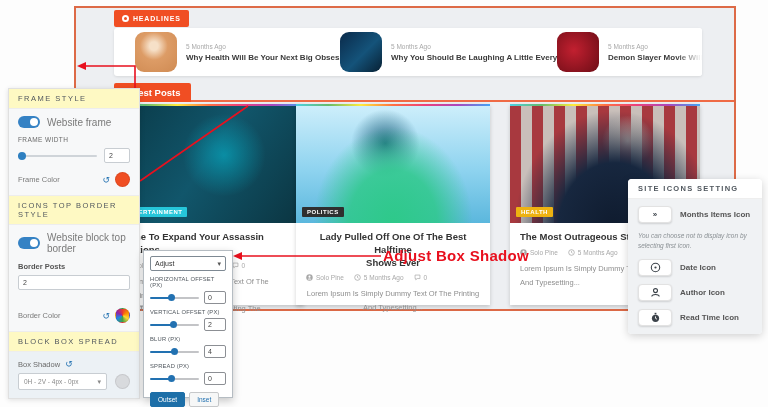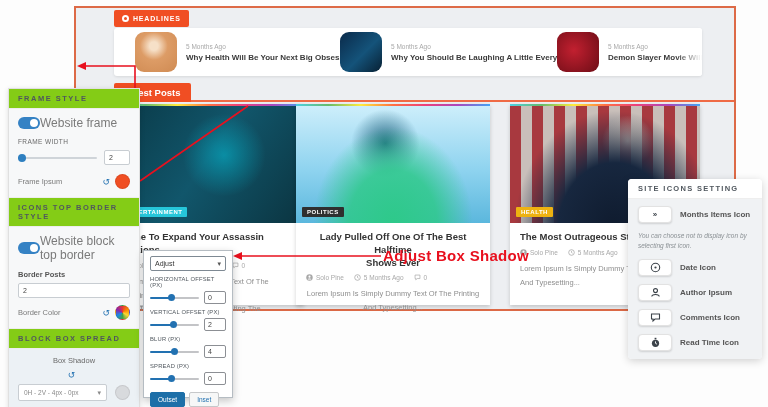--- a/index.html
+++ b/index.html
@@ -63,28 +63,28 @@
   .post-excerpt { margin-top:6px; font-size:7.5px; color:#8f8f8f; line-height:1.85; }
 
   
   .anno-svg { position:absolute; left:0; top:0; z-index:2; pointer-events:none; }
   .anno-label { position:absolute; left:383px; top:247px; z-index:2; color:#e8101e;
     font-size:15px; font-weight:bold; letter-spacing:.3px; }
 
   
   .sidebar { position:absolute; left:8px; top:88px; width:132px; z-index:3; background:#fff;
     border:1px solid #e0e0e0; box-shadow:0 1px 5px rgba(0,0,0,.12); }
-  .sec-head { padding:5px 9px; font-size:7.5px; font-weight:700; letter-spacing:1.5px;
-    color:#50575e; background:#84cc16; border-bottom:1px solid #ededed; }
+  .sec-head { padding:5px 9px; font-size:7.5px; font-weight:400; letter-spacing:1.5px;
+    color:#50575e; background:#fef9c3; border-bottom:1px solid #ededed; }
   .sec-body { padding:7px 9px 8px 9px; background:#f7f8f9; border-bottom:1px solid #ededed; }
   .sec-body.shadow-body { background:#ecf1f5; border-bottom:none; }
   .toggle-row { display:flex; align-items:center; margin-bottom:8px; }
   .toggle { position:relative; width:22px; height:12px; background:#3582c4; border-radius:6px; flex:0 0 auto; }
   .toggle .knob { position:absolute; right:2px; top:2px; width:8px; height:8px; background:#fff; border-radius:50%; }
-  .toggle-label { font-size:12px; color:#7a7a7a; }
+  .toggle-label { font-size:10px; color:#7a7a7a; margin-left:7px; }
   .mini-label { font-size:6.5px; color:#6a6a6a; letter-spacing:.4px; margin-bottom:5px; }
   .slider-row { display:flex; align-items:center; gap:7px; }
   .track { position:relative; height:2px; border-radius:1px; flex:1; }
   .thumb { position:absolute; top:-3px; width:8px; height:8px; background:#2e7fc0; border-radius:50%; }
   .fill-5  { background:linear-gradient(to right,#2e7fc0 0 5%,  #cfd4d9 5% 100%); }
   .fill-45 { background:linear-gradient(to right,#2271b1 0 45%, #c3c4c7 45% 100%); }
   .fill-48 { background:linear-gradient(to right,#2271b1 0 48%, #c3c4c7 48% 100%); }
   .fill-50 { background:linear-gradient(to right,#2271b1 0 50%, #c3c4c7 50% 100%); }
   .fill-5 .thumb{ left:calc(5% - 4px);} .fill-45 .thumb{ left:calc(45% - 4px);}
   .fill-48 .thumb{ left:calc(48% - 4px);} .fill-50 .thumb{ left:calc(50% - 4px);}
@@ -92,21 +92,21 @@
     font-size:7px; color:#444; padding:0 0 0 4px; display:flex; align-items:center; }
   .wide-input { width:100%; margin-bottom:7px; }
   .label-strong { font-size:7.5px; font-weight:600; color:#555; margin:2px 0 4px 0; }
   .color-row { display:flex; align-items:center; margin-top:9px; }
   .color-row .lbl { font-size:7.5px; color:#7a7a7a; flex:1; }
   .reset { font-size:9px; color:#2271b1; margin-right:5px; }
   .swatch { width:15px; height:15px; border-radius:50%; border:1px solid rgba(0,0,0,.08); }
   .sw-orange { background:#f04e23; }
   .sw-rainbow { background:conic-gradient(#e53935,#fb8c00,#fdd835,#43a047,#1e88e5,#8e24aa,#e53935); }
   .sw-gray { background:#d8dadd; }
-  .bs-label-row { display:flex; align-items:center; gap:5px; margin-bottom:4px;flex-direction:column; }
+  .bs-label-row { display:flex; align-items:center; gap:5px; margin-bottom:4px; }
   .bs-label-row .lbl { font-size:7.5px; color:#6a6a6a; }
   .select-box { flex:1; height:17px; background:#fff; border:1px solid #c8cdd2; border-radius:2px;
     display:flex; align-items:center; padding:0 5px; font-size:6.5px; color:#8a8a8a; }
   .select-box .chev { margin-left:auto; color:#8a8a8a; font-size:7px; }
   .bs-row { display:flex; align-items:center; gap:8px; }
 
   
   .popup { position:absolute; left:143px; top:250px; width:90px; height:148px; z-index:4;
     background:#fff; border:1px solid #b5bcc2; box-shadow:0 3px 8px rgba(0,0,0,.22); padding:5px 6px; }
   .popup-select { height:15px; border:1px solid #7e8993; border-radius:2px; display:flex;
@@ -304,37 +304,37 @@
         <span class="toggle-label">Website frame</span>
       </div>
       <div class="mini-label">FRAME WIDTH</div>
       <div class="slider-row">
         <span class="track fill-5">
             <span class="thumb"></span>
           </span>
         <span class="num-input">2</span>
       </div>
       <div class="color-row">
-        <span class="lbl">Frame Ipsum</span>
+        <span class="lbl">Frame Color</span>
         <span class="reset">↺</span>
         <span class="swatch sw-orange"></span>
       </div>
     </div>
 
     <div class="sec-head">ICONS TOP BORDER STYLE</div>
     <div class="sec-body">
       <div class="toggle-row">
         <span class="toggle">
             <span class="knob"></span>
           </span>
         <span class="toggle-label">Website block top border</span>
       </div>
       <div class="label-strong">Border Posts</div>
       <div class="num-input wide-input">2</div>
-      <div class="color-row" style="margin-top:7px;">
+      <div class="color-row" style="margin-top:18px;">
         <span class="lbl">Border Color</span>
         <span class="reset">↺</span>
         <span class="swatch sw-rainbow"></span>
       </div>
     </div>
 
     <div class="sec-head">BLOCK BOX SPREAD</div>
     <div class="sec-body shadow-body">
       <div class="bs-label-row">
         <span class="lbl">Box Shadow</span>
@@ -416,29 +416,21 @@
         </span>
         <span class="icon-lbl">Date Icon</span>
       </div>
       <div class="icon-row">
         <span class="icon-btn">
           <svg width="11" height="11" viewBox="0 0 11 11">
               <circle cx="5.5" cy="3.6" r="2" fill="none" stroke="#3c434a" stroke-width="1.1"></circle>
               <path d="M1.8 9.6 C1.8 6.7 9.2 6.7 9.2 9.6" fill="none" stroke="#3c434a" stroke-width="1.1"></path>
             </svg>
         </span>
-        <span class="icon-lbl">Author Ipsum</span>
-      </div>
-      <div class="icon-row">
-        <span class="icon-btn">
-          <svg width="11" height="11" viewBox="0 0 11 11">
-              <path d="M1.5 2 H9.5 V7 H5 L3 9 V7 H1.5 Z" fill="none" stroke="#3c434a" stroke-width="1.1"></path>
-            </svg>
-        </span>
-        <span class="icon-lbl">Comments Icon</span>
+        <span class="icon-lbl">Author Icon</span>
       </div>
       <div class="icon-row" style="margin-bottom:0;">
         <span class="icon-btn">
           <svg width="11" height="11" viewBox="0 0 11 11">
               <rect x="4.6" y="0.8" width="1.8" height="1.6" fill="#3c434a"></rect>
               <circle cx="5.5" cy="6.3" r="3.6" fill="#3c434a"></circle>
               <path d="M5.5 4.4 V6.3 L7 7.2" stroke="#fff" stroke-width="0.9" fill="none"></path>
             </svg>
         </span>
         <span class="icon-lbl">Read Time Icon</span>

